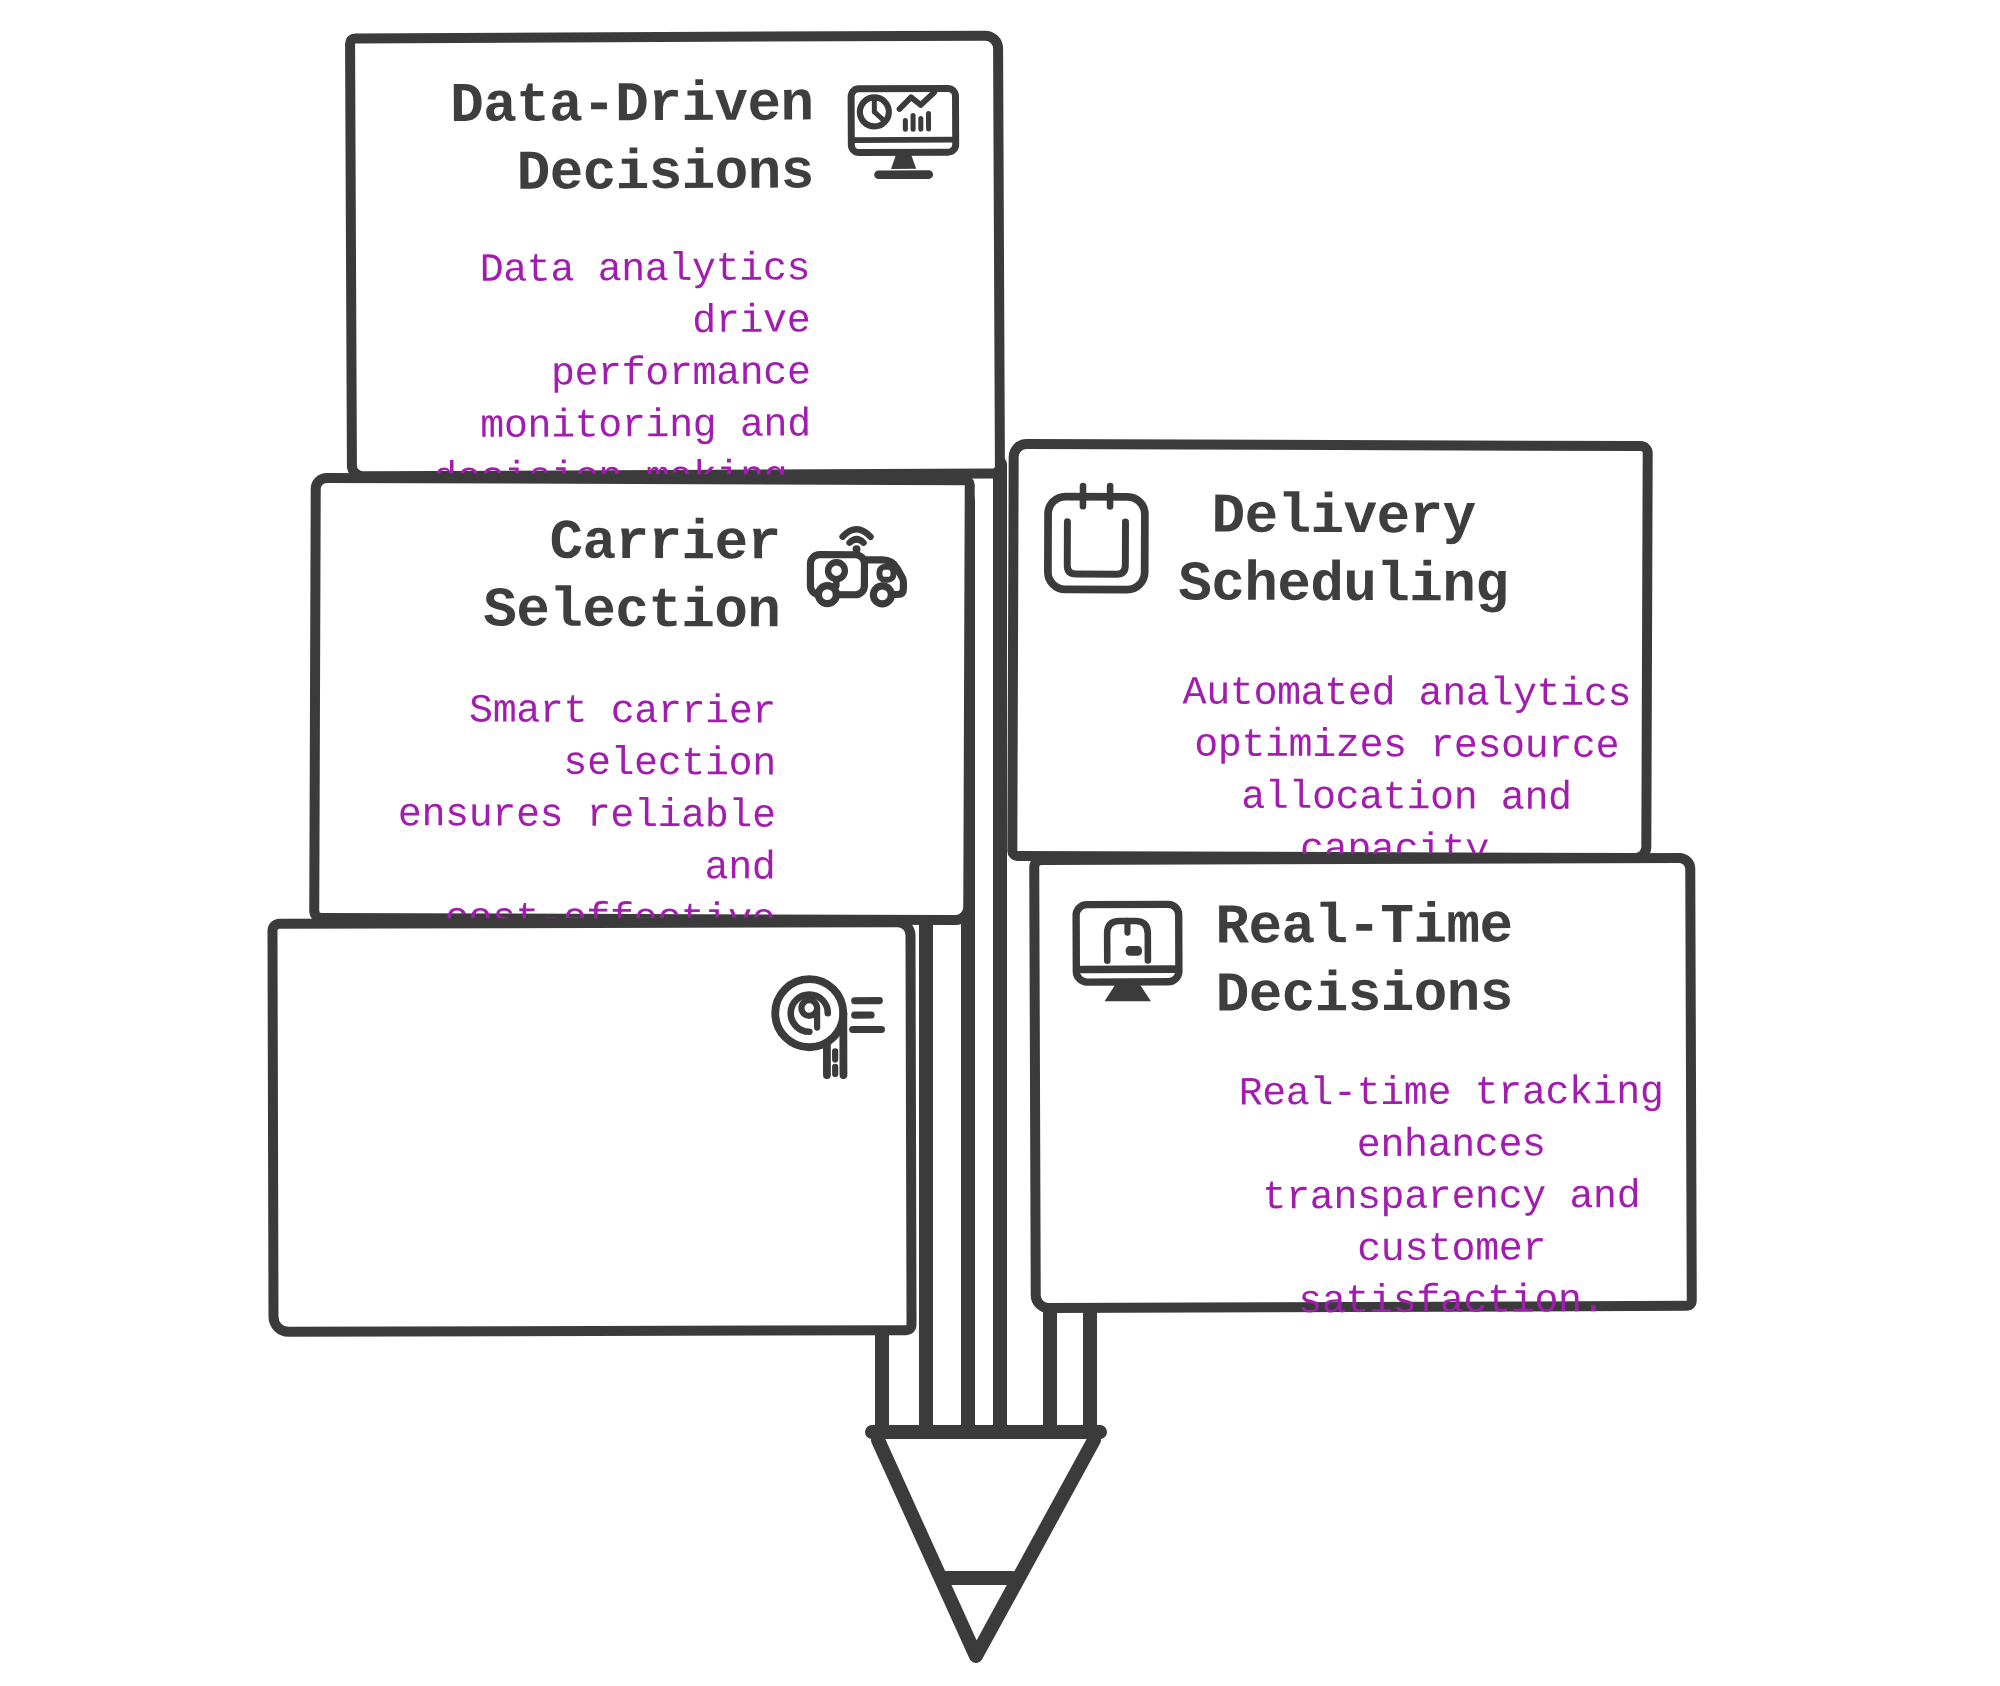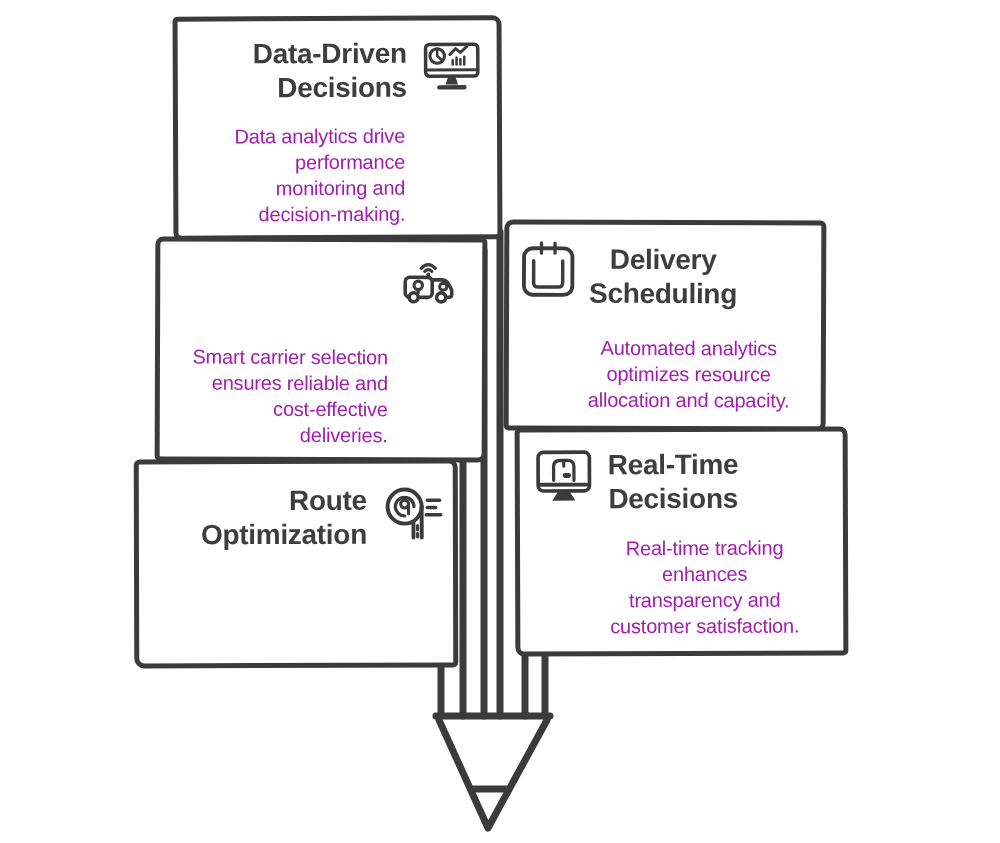--- a/index.html
+++ b/index.html
@@ -1,18 +1,18 @@
 <!DOCTYPE html>
 <html><head>
 <meta charset="utf-8">
 <style>
   html,body{margin:0;padding:0;background:#ffffff;}
   #canvas{
     position:relative;width:1000px;height:843px;background:#ffffff;
-    font-family:Liberation Sans, sans-serif;overflow:hidden;
+    font-family:Liberation Mono, monospace;overflow:hidden;
   }
   #pencil-svg{position:absolute;left:0;top:0;z-index:1;}
   .card{
     position:absolute;z-index:2;background:#ffffff;
     border:5px solid #3b3b3b;box-sizing:border-box;
   }
   .card-title{
     position:absolute;margin:0;font-weight:bold;font-size:28px;line-height:34px;
     color:#3e3e3e;white-space:pre-line;letter-spacing:-0.3px;
   }
@@ -106,20 +106,22 @@
           <circle cx="18" cy="28" r="4.2" stroke-width="3.2"></circle>
           <path d="M18 32.2 V35.5" stroke-width="3.2"></path>
           <path d="M32 22.5 H41 Q46 22.5 48.5 27 L51 31.5 Q51.5 32.5 51.5 34 V37 Q51.5 39.8 48.5 39.8 H46"></path>
           <rect x="39.5" y="26" width="7" height="6.5" rx="2.8" stroke-width="3"></rect>
           <circle cx="13.5" cy="40" r="4.5" fill="#ffffff"></circle>
           <circle cx="41" cy="40" r="4.5" fill="#ffffff"></circle>
         </g>
         <circle class="fillshape" cx="28" cy="17.2" r="2"></circle>
       </svg>
     </span>
+    <h2 class="card-title">Carrier
+Selection</h2>
     <p class="card-body">Smart carrier selection
 ensures reliable and
 cost-effective
 deliveries.</p>
   </section>
 
   <section class="card card-left" id="card-route">
     <span class="icon" aria-label="route-loop-icon">
       <svg viewBox="0 0 64 60">
         <g class="stroke" stroke-width="3.8">
@@ -127,22 +129,20 @@
           <path d="M41.5 26 V56"></path>
           <path d="M33.5 41 V56"></path>
           <path d="M37.5 44.5 v4 M37.5 52 v3.5" stroke-width="3"></path>
           <path d="M34 26 a9 9 0 1 0 -9 9" stroke-width="3.2"></path>
           <circle cx="25" cy="23.5" r="3.8" stroke-width="3"></circle>
           <path d="M28.8 23.5 V33" stroke-width="3"></path>
           <path d="M47 20 h12 M47 27 h8 M46 34 h14" stroke-width="3.4"></path>
         </g>
       </svg>
     </span>
-    <h2 class="card-title">Route
-Optimization</h2>
   </section>
 
   <section class="card card-right" id="card-delivery">
     <span class="icon" aria-label="calendar-icon">
       <svg viewBox="0 0 62 62">
         <g class="stroke" stroke-width="4">
           <rect x="6" y="8" width="50" height="48" rx="9"></rect>
           <path d="M24 2.5 V13 M38 2.5 V13" stroke-width="3.4"></path>
           <path d="M16 21 V43.5 Q16 48 20.5 48 H41.5 Q46 48 46 43.5 V21" stroke-width="3.6"></path>
         </g>

